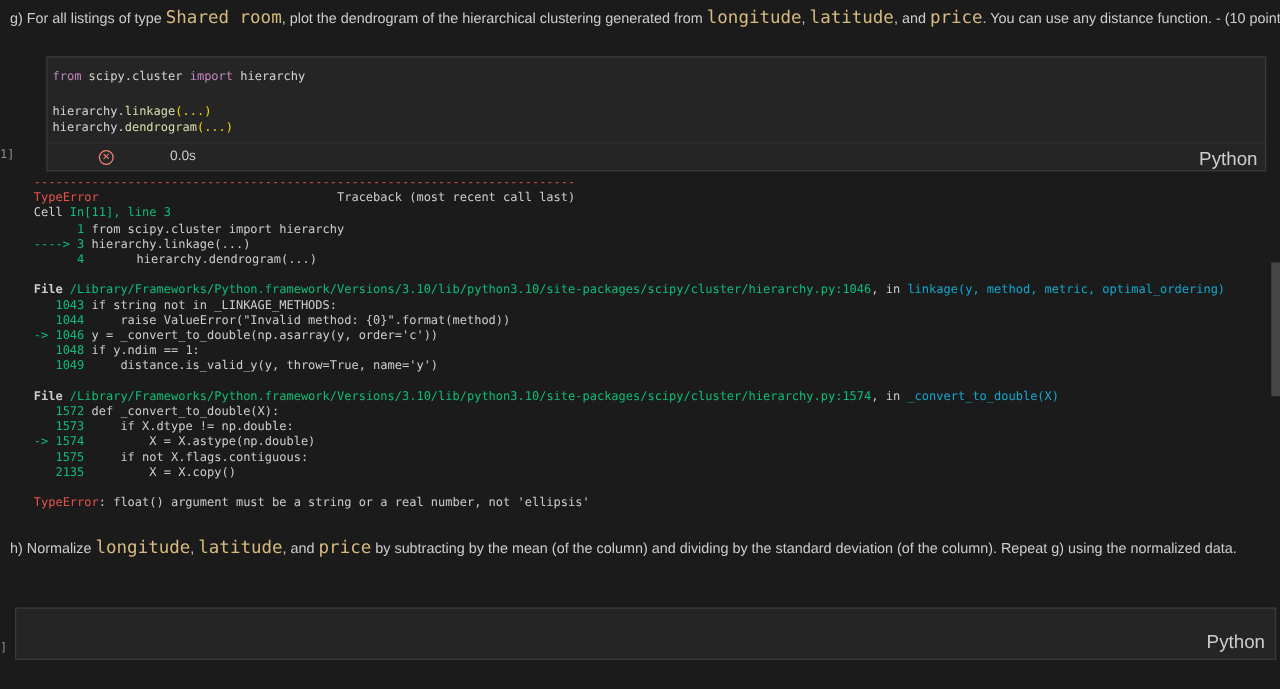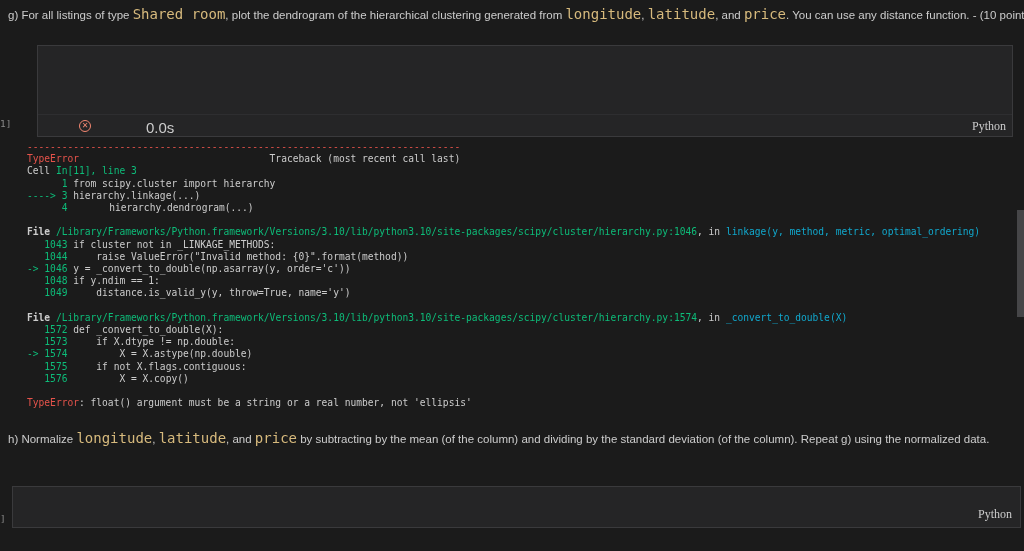--- a/index.html
+++ b/index.html
@@ -15,68 +15,73 @@
   .cell { position:absolute; background:#252526; border:1px solid #3a3a3c; }
   .cell1 { left:37px; top:45px; width:976px; height:92px; }
   .cell2 { left:12px; top:486px; width:1009px; height:42px; }
 
   pre { font-family:"DejaVu Sans Mono", monospace; }
   .code { position:absolute; left:4px; top:0; right:0; padding:9px 0 0 0; font-size:9.6px; line-height:13.8px; color:#d4d4d4; white-space:pre; }
 
   .statusbar { position:absolute; left:0; right:0; bottom:0; height:22px; border-top:1px solid #2e2e30; }
   .err-icon { position:absolute; left:41px; top:5px; width:12px; height:12px; border:1px solid #f48771; border-radius:50%; color:#f48771; font-size:8px; line-height:10px; text-align:center; }
   .err-icon::before { content:"\2715"; }
-  .duration { position:absolute; left:108px; top:4px; font-size:15px; color:#cccccc; }
-  .lang { position:absolute; right:6px; top:4px; font-size:12px; color:#cccccc;font-family:Liberation Serif, serif; }
+  .duration { position:absolute; left:98px; top:4px; font-size:11px; color:#cccccc; }
+  .lang { position:absolute; right:6px; top:4px; font-size:15px; color:#cccccc; }
   .lang2 { top:auto; bottom:5px; right:8px; }
 
   .gutter { position:absolute; left:0; font-family:"DejaVu Sans Mono", monospace; font-size:9.5px; color:#8a8a8a; }
   .g1 { top:118px; }
   .g2 { top:513px; }
 
   .traceback { position:absolute; left:27px; top:141px; font-size:9.6px; line-height:12.2px; color:#cccccc; white-space:pre; }
 
   .scrollbar-thumb { position:absolute; right:0; top:210px; width:7px; height:107px; background:#464648; }
 </style>
 </head>
 <body>
 
 <div class="page">
 
   <div class="md md-g"><span>g) For all listings of type </span><span class="inline-code">Shared room</span><span>, plot the dendrogram of the hierarchical clustering generated from </span><span class="inline-code">longitude</span><span>, </span><span class="inline-code">latitude</span><span>, and </span><span class="inline-code">price</span><span>. You can use any distance function. - (10 points)</span></div>
 
   <div class="cell cell1">
+    <pre class="code"><span style="color: rgb(197, 134, 192);">from</span><span style="color: rgb(212, 212, 212);"> scipy.cluster </span><span style="color: rgb(197, 134, 192);">import</span><span style="color: rgb(212, 212, 212);"> hierarchy</span>
+
+<span style="color: rgb(212, 212, 212);">hierarchy.</span><span style="color: rgb(220, 220, 170);">linkage</span><span style="color: rgb(255, 215, 0);">(...)</span>
+<span style="color: rgb(212, 212, 212);">hierarchy.</span><span style="color: rgb(220, 220, 170);">dendrogram</span><span style="color: rgb(255, 215, 0);">(...)</span>
+</pre>
     <div class="statusbar">
       <span class="err-icon"></span>
       <span class="duration">0.0s</span>
       <span class="lang">Python</span>
     </div>
   </div>
   <div class="gutter g1">1]</div>
 
   <pre class="traceback"><span style="color: rgb(229, 83, 75);">---------------------------------------------------------------------------</span>
 <span style="color: rgb(229, 83, 75);">TypeError</span><span style="color: rgb(204, 204, 204);">                                 Traceback (most recent call last)</span>
 <span style="color: rgb(204, 204, 204);">Cell </span><span style="color: rgb(13, 188, 121);">In[11], line 3</span>
 <span style="color: rgb(13, 188, 121);">      1</span><span style="color: rgb(204, 204, 204);"> from scipy.cluster import hierarchy</span>
 <span style="color: rgb(13, 188, 121);">----&gt; 3</span><span style="color: rgb(204, 204, 204);"> hierarchy.linkage(...)</span>
 <span style="color: rgb(13, 188, 121);">      4</span><span style="color: rgb(204, 204, 204); margin-left: 36px;"> hierarchy.dendrogram(...)</span>
 
 <span style="color: rgb(204, 204, 204); font-weight: bold;">File </span><span style="color: rgb(13, 188, 121);">/Library/Frameworks/Python.framework/Versions/3.10/lib/python3.10/site-packages/scipy/cluster/hierarchy.py:1046</span><span style="color: rgb(204, 204, 204);">, in </span><span style="color: rgb(17, 168, 205);">linkage(y, method, metric, optimal_ordering)</span>
-<span style="color: rgb(13, 188, 121);">   1043</span><span style="color: rgb(204, 204, 204);"> if cluster not in _LINKAGE_METHODS:</span>
+<span style="color: rgb(13, 188, 121);">   1043</span><span style="color: rgb(204, 204, 204);"> if string not in _LINKAGE_METHODS:</span>
 <span style="color: rgb(13, 188, 121);">   1044</span><span style="color: rgb(204, 204, 204);">     raise ValueError("Invalid method: {0}".format(method))</span>
 <span style="color: rgb(13, 188, 121);">-&gt; 1046</span><span style="color: rgb(204, 204, 204);"> y = _convert_to_double(np.asarray(y, order='c'))</span>
 <span style="color: rgb(13, 188, 121);">   1048</span><span style="color: rgb(204, 204, 204);"> if y.ndim == 1:</span>
 <span style="color: rgb(13, 188, 121);">   1049</span><span style="color: rgb(204, 204, 204);">     distance.is_valid_y(y, throw=True, name='y')</span>
 
 <span style="color: rgb(204, 204, 204); font-weight: bold;">File </span><span style="color: rgb(13, 188, 121);">/Library/Frameworks/Python.framework/Versions/3.10/lib/python3.10/site-packages/scipy/cluster/hierarchy.py:1574</span><span style="color: rgb(204, 204, 204);">, in </span><span style="color: rgb(17, 168, 205);">_convert_to_double(X)</span>
 <span style="color: rgb(13, 188, 121);">   1572</span><span style="color: rgb(204, 204, 204);"> def _convert_to_double(X):</span>
 <span style="color: rgb(13, 188, 121); margin-top: 44px;">   1573</span><span style="color: rgb(204, 204, 204);">     if X.dtype != np.double:</span>
 <span style="color: rgb(13, 188, 121);">-&gt; 1574</span><span style="color: rgb(204, 204, 204);">         X = X.astype(np.double)</span>
 <span style="color: rgb(13, 188, 121);">   1575</span><span style="color: rgb(204, 204, 204);">     if not X.flags.contiguous:</span>
-<span style="color: rgb(13, 188, 121);">   1576</span><span style="color: rgb(204, 204, 204);">         X = X.copy()</span>
+<span style="color: rgb(13, 188, 121);">   2135</span><span style="color: rgb(204, 204, 204);">         X = X.copy()</span>
 
 <span style="color: rgb(229, 83, 75);">TypeError</span><span style="color: rgb(204, 204, 204);">: float() argument must be a string or a real number, not 'ellipsis'</span>
 </pre>
 
   <div class="md md-h">
     <div><span>h) Normalize </span><span class="inline-code">longitude</span><span>, </span><span class="inline-code">latitude</span><span>, and </span><span class="inline-code">price</span><span> by subtracting by the mean (of the column) and dividing by the standard deviation (of the column). Repeat g) using the normalized data.</span></div>
   </div>
 
   <div class="cell cell2">
     <span class="lang lang2">Python</span>

